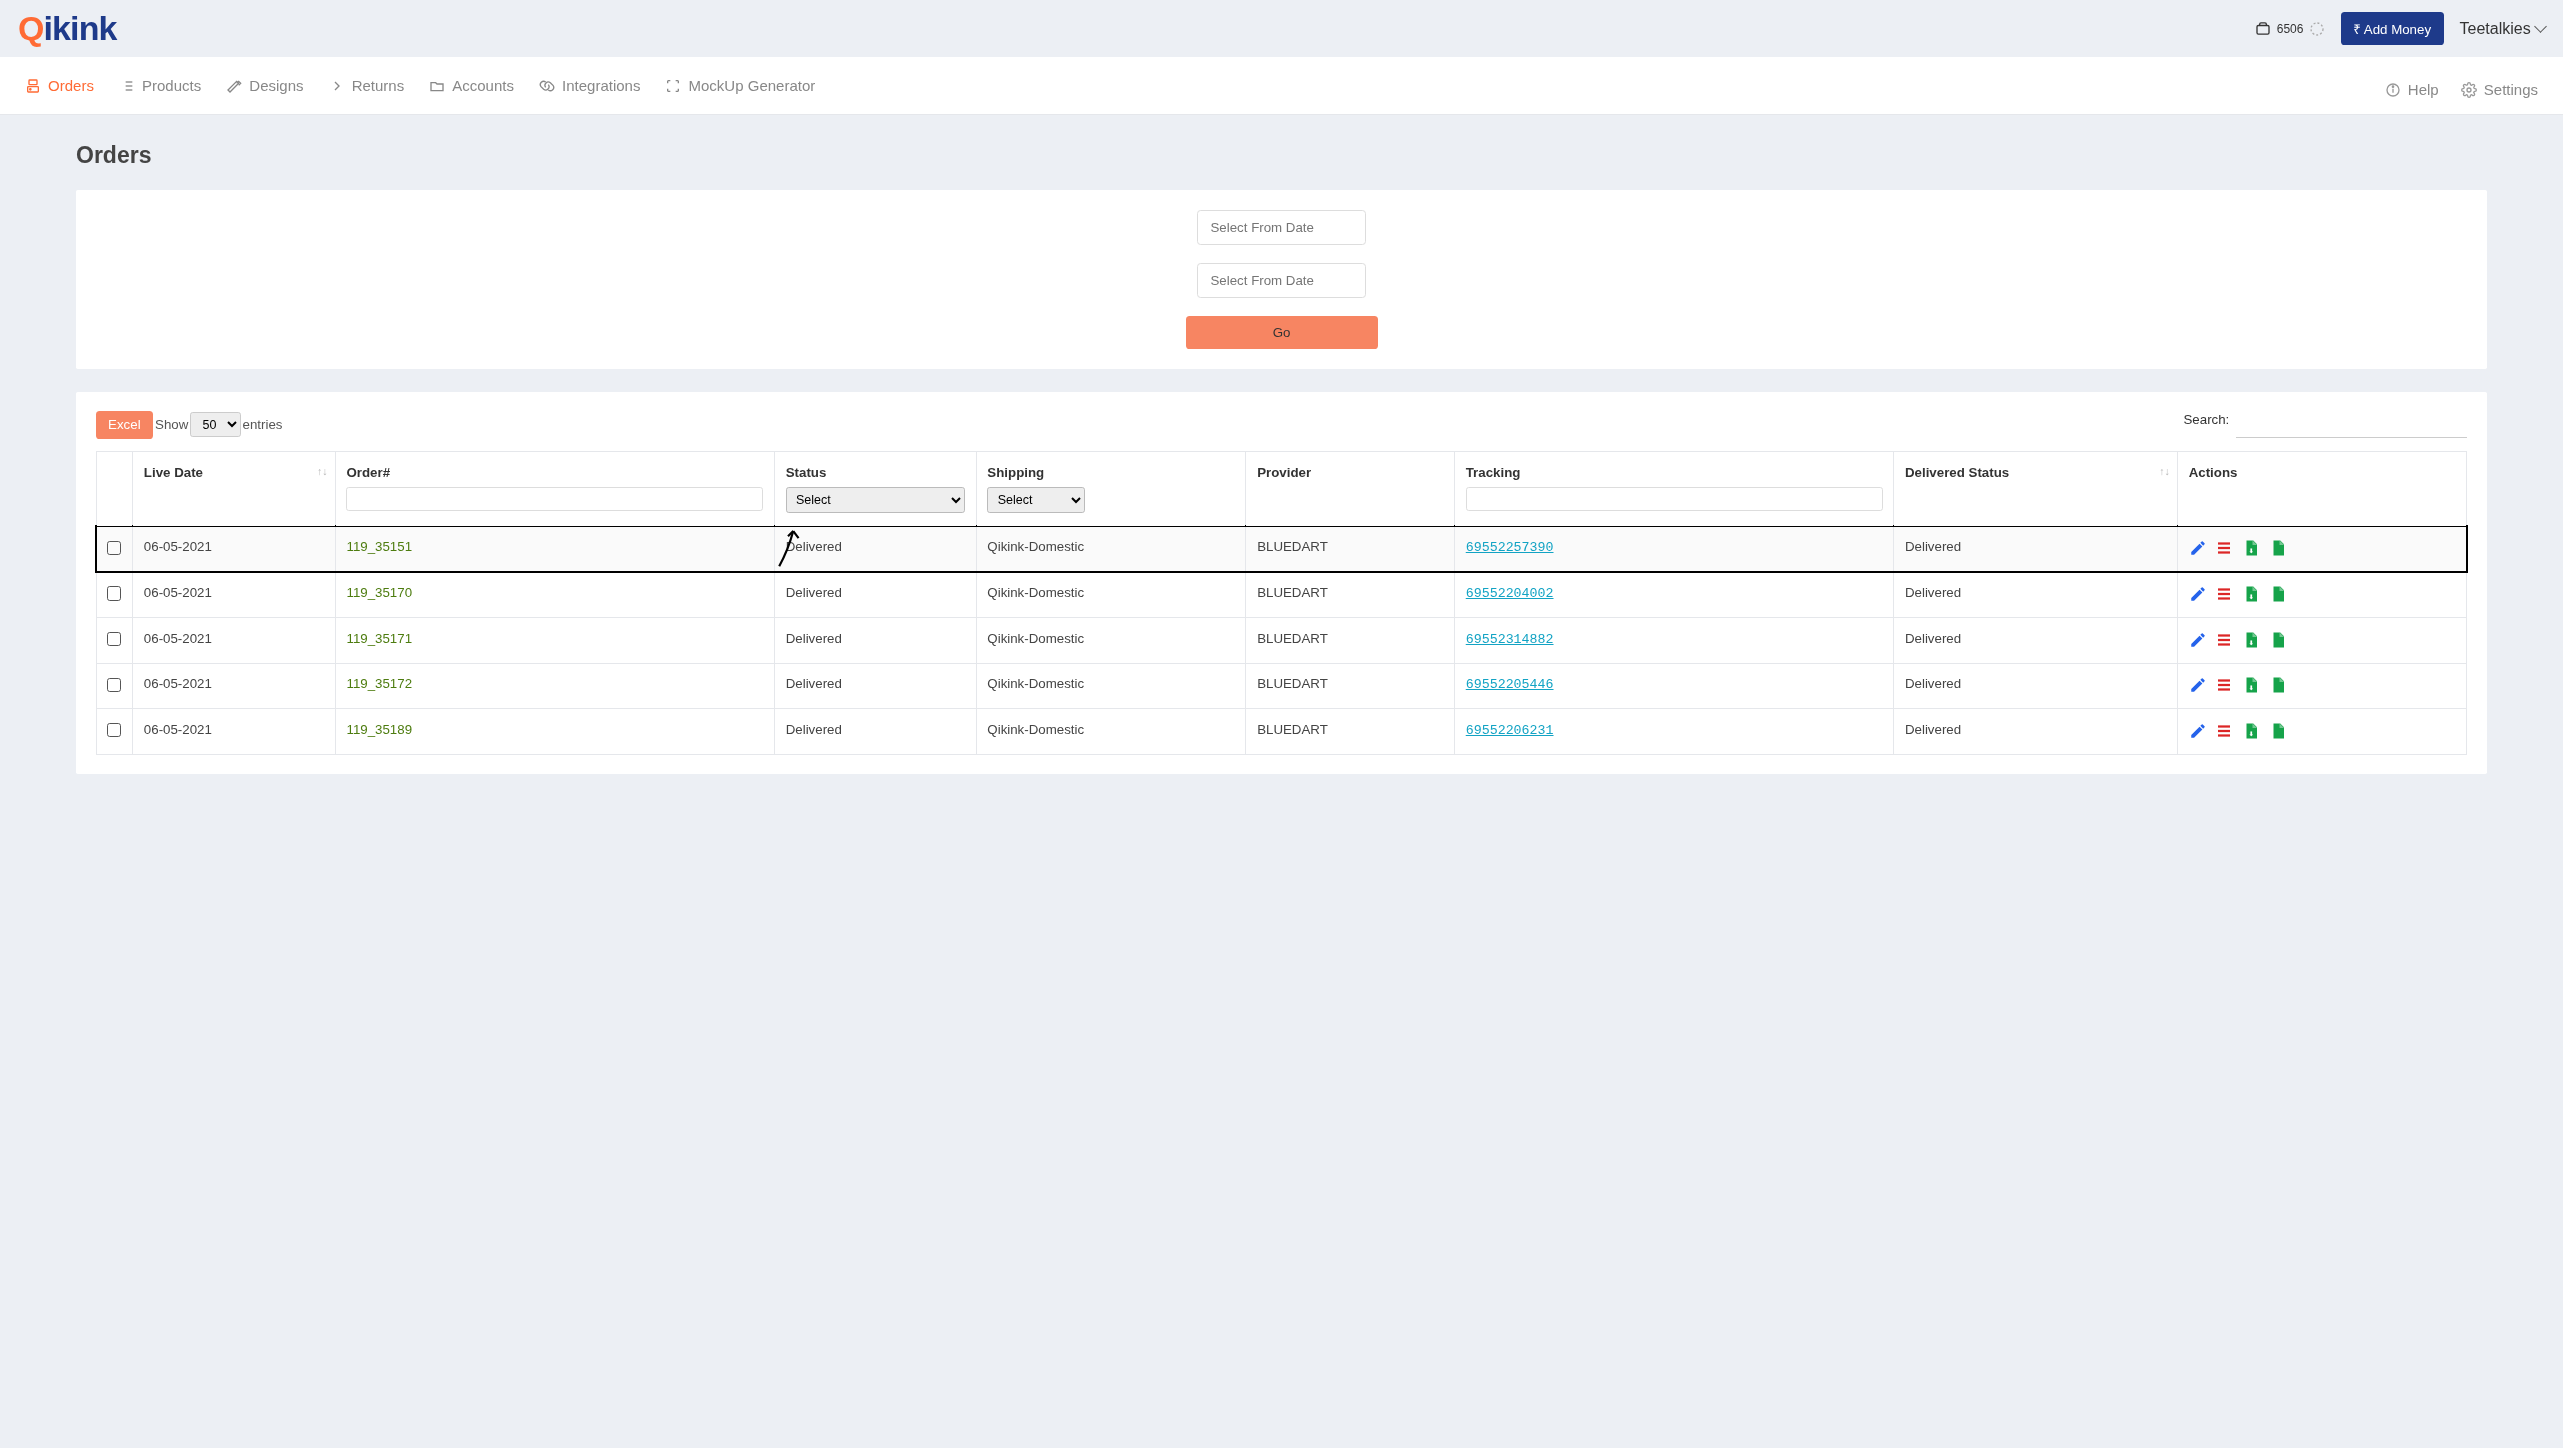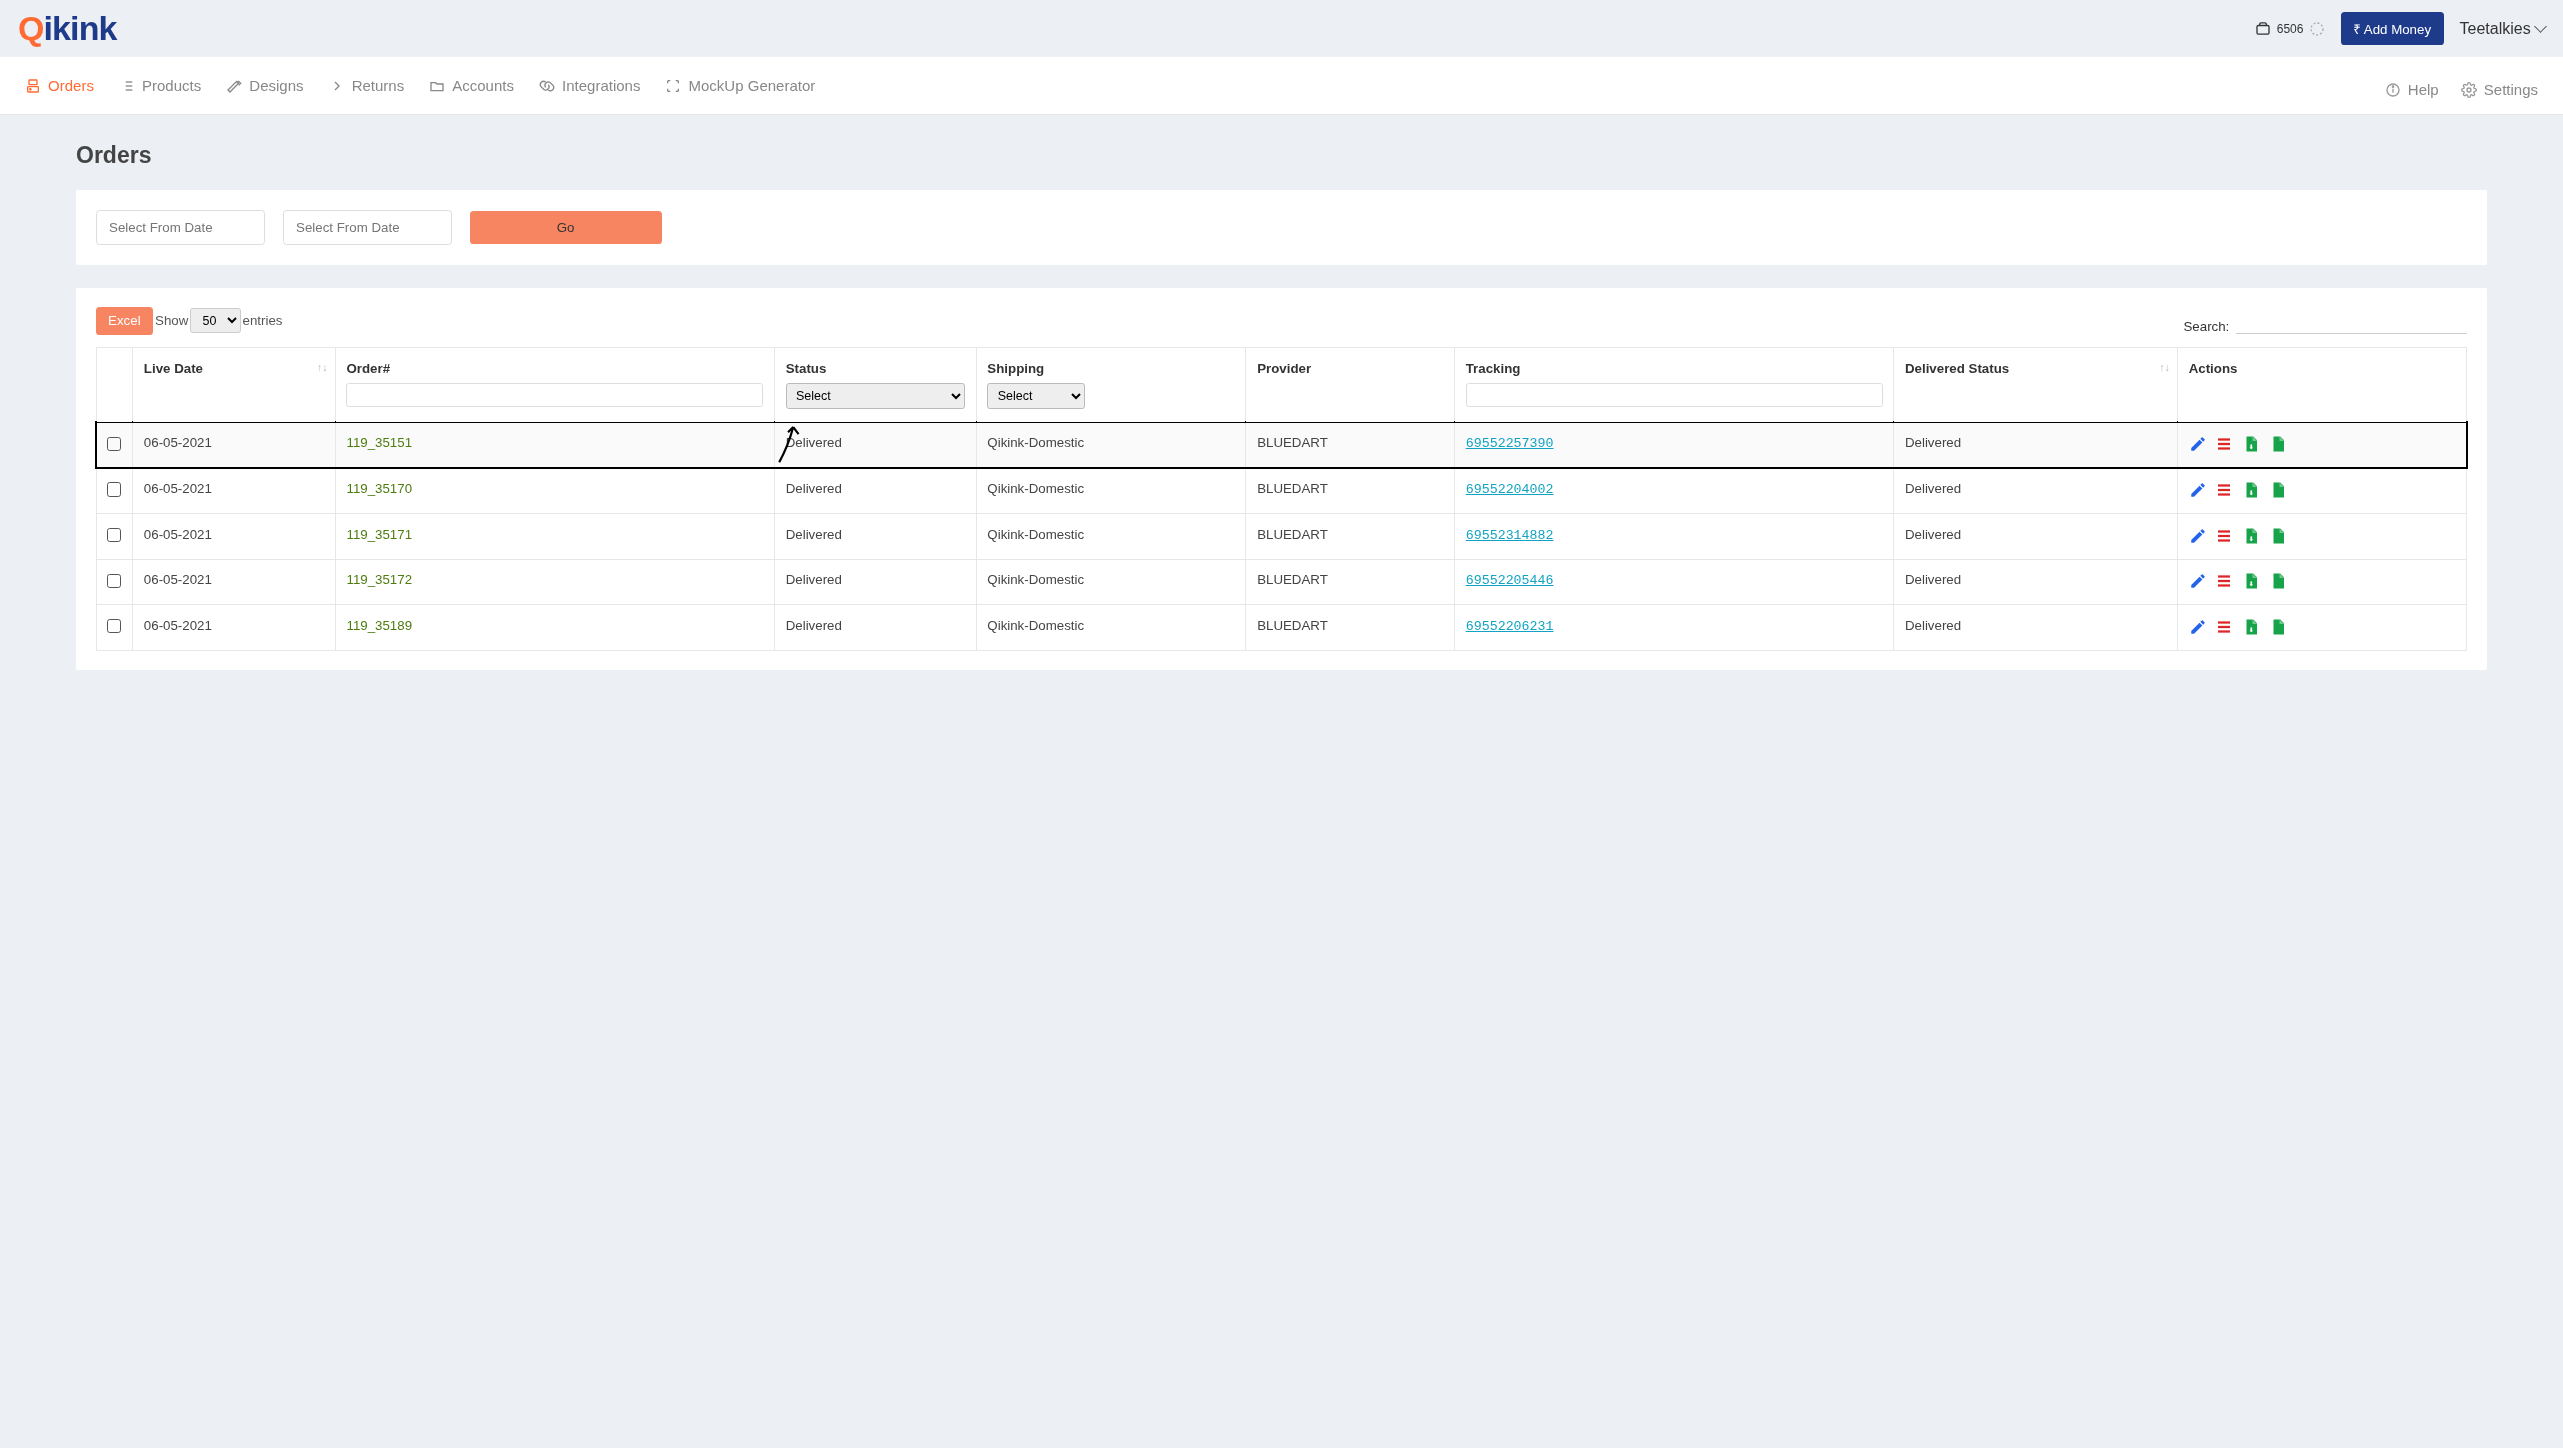--- a/index.html
+++ b/index.html
@@ -15,29 +15,29 @@
 .chev-down { width:9px; height:9px; border-right:1.8px solid #555; border-bottom:1.8px solid #555; transform: rotate(45deg); margin-top:-3.6px; }
 .navbar { background: #fff; padding: 0 25px; display: flex; align-items: center; justify-content: space-between; border-bottom:0.9px solid #e5e7eb; }
 .nav-left { display: flex; gap: 25px; }
 .nav-item { display: flex; align-items: center; gap: 7.1px; padding: 16px 0; color: #888; cursor: pointer; font-size: 15px; }
 .nav-item.active { color: #ff6b35; }
 .nav-icon { width:16px; height:16px; display:inline-flex; align-items:center; justify-content:center; }
 .nav-right { display:flex; gap:22px;margin-top:8px; }
 .page-wrap { padding: 27px 76px; }
 .page-title { font-size: 23px; color: #444; margin-bottom: 21.4px; }
 .card { background: #fff; border-radius: 1.8px; padding: 19.6px; margin-bottom: 23px; }
-.filter-row { display:flex; gap:18px; align-items:center; }
+.filter-row { display:flex; gap:18px; align-items:center;flex-direction:column; }
 .date-input { border:0.9px solid #ddd; border-radius:3.6px; padding:9px 12.5px; font-size:13.3px; color:#888; width:169px; background:#fff; }
 .btn-go { background:#f78562; color:#333; border:none; padding:9px 0; width:192px; border-radius:3.6px; font-size:13.3px; cursor:pointer; }
 .table-controls { display:flex; align-items:center; justify-content:space-between; margin-bottom:12.5px; }
 .tc-left { display:flex; align-items:center; gap:2px; }
 .btn-excel { background:#f78562; color:#fff; border:none; padding:6.2px 12.5px; border-radius:3.6px; font-size:13.3px; cursor:pointer; }
 .show-label { color:#555; }
 .page-size { border:0.9px solid #ccc; background:#eee; padding:3.6px 7.1px; font-size:12.5px; border-radius:2.7px; }
-.search-wrap { display:flex; align-items:flex-end; gap:7.1px; }
+.search-wrap { display:flex; align-items:flex-start; gap:7.1px; }
 .search-input { border:none; border-bottom:0.9px solid #ccc; padding:5.3px 3.6px; font-size:13.3px; width:231px; outline:none; }
 table.orders { width:100%; border-collapse:collapse; }
 table.orders th, table.orders td { border:0.9px solid #e5e7eb; padding:12.5px 10.7px; text-align:left; vertical-align:top; font-size:13.3px; color:#444; }
 table.orders th { background:#fff; font-weight:600; color:#333; position:relative; }
 .sort-icon { position:absolute; right:7.1px; top:12.5px; color:#bbb; font-size:10.7px; }
 .th-filter-input { display:block; margin-top:7.1px; width:100%; border:0.9px solid #ddd; border-radius:2.7px; padding:4.4px 5.3px; font-size:12.5px; }
 .th-filter-select { display:block; margin-top:7.1px; width:100%; border:0.9px solid #bbb; background:#eee; padding:4.4px 5.3px; font-size:12.5px; border-radius:2.7px; }
 .checkbox-cell { width:30px; text-align:center; }
 .chk { width:14.2px; height:14.2px; border:1.3px solid #555; border-radius:2.7px; display:inline-block; vertical-align:middle; }
 .link-order { color:#4d7c0f; cursor:pointer; }

